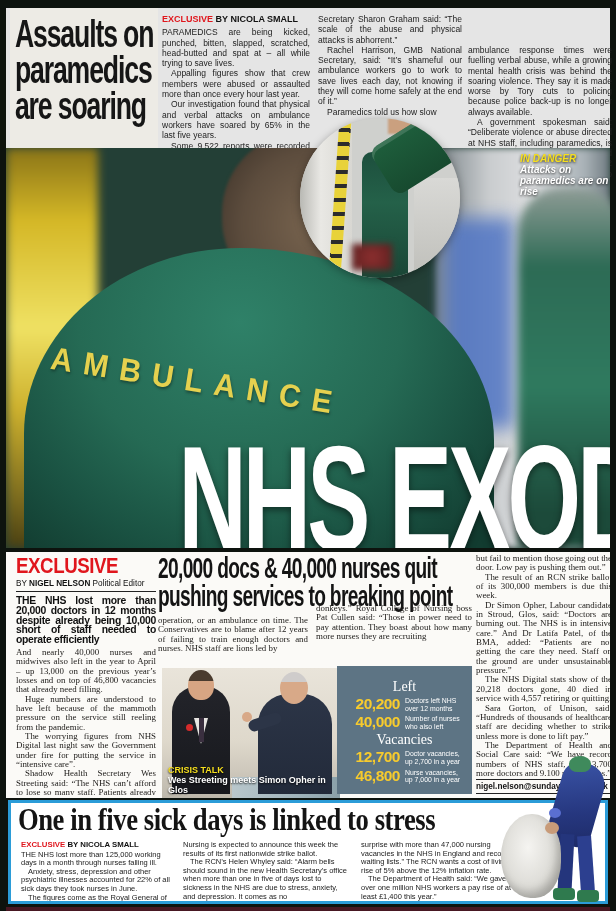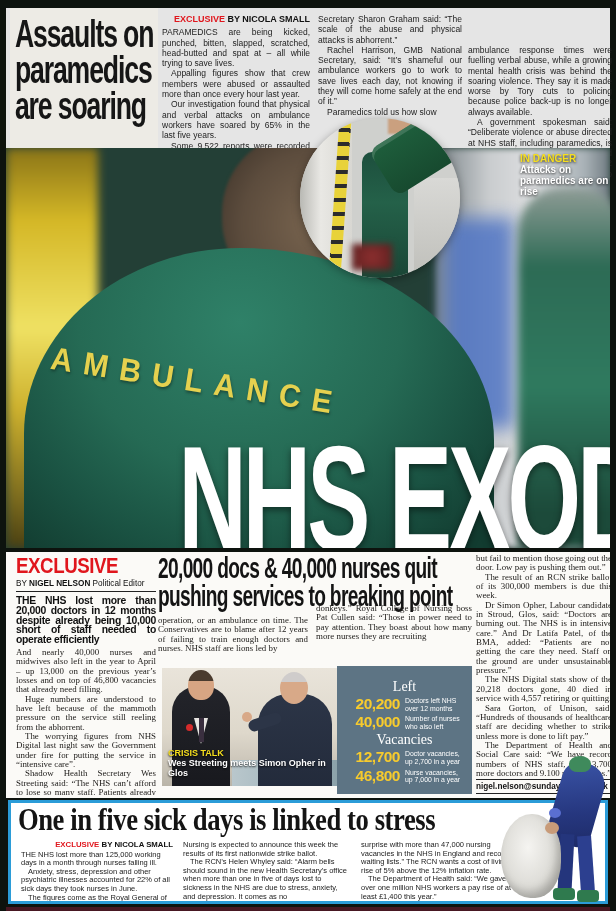--- a/index.html
+++ b/index.html
@@ -8,21 +8,21 @@
   
   .top-section{position:absolute;left:6px;top:8px;width:604px;height:140px;background:#e5e5e5;}
   .top-headline-panel{position:absolute;left:4px;top:0;width:148px;height:140px;background:#edebe5;}
   .top-headline{margin:0;padding:8px 0 0 7px;width:202px;font-size:38px;font-weight:700;line-height:.95;
         letter-spacing:-1.6px;color:#161616;transform:scaleX(.70);transform-origin:left top;}
   .top-col{position:absolute;top:6px;height:134px;overflow:hidden;font-size:8.5px;line-height:10.3px;
         color:#232323;text-align:justify;}
   .tcol2{left:156px;width:148px;}
   .tcol3{left:312px;width:144px;}
   .tcol4{left:462px;width:144px;margin-top:31px;}
-  .kicker{font-weight:700;font-size:9px;margin:0 0 3px;text-align:right;color:#111;}
+  .kicker{font-weight:700;font-size:9px;margin:0 0 3px;text-align:left;color:#111;}
   .kicker .red{color:var(--accent-red,#e0161d);}
   .para{margin:0;}
   .para + .para{text-indent:9px;}
   
   .main-photo{position:absolute;left:6px;top:148px;width:604px;height:400px;background:#233f36;overflow:hidden;}
   .ph-yellow{position:absolute;left:0;top:0;width:92px;height:100%;
         background:linear-gradient(180deg,#8a7417,#d4b726 18%,#efe163 45%,#cdb12e 65%,#7a6a1e 88%,#4a4012);filter:blur(5px);}
   .ph-corridor{position:absolute;left:430px;top:0;width:174px;height:100%;
         background:linear-gradient(90deg,#7b8489,#c9ccce 30%,#dddee0 55%,#aab3b8 85%,#6f7a80);filter:blur(3px);}
   .ph-blue{position:absolute;left:438px;top:70px;width:70px;height:210px;background:#4f74c4;filter:blur(9px);opacity:.85;}
@@ -46,21 +46,21 @@
         background:repeating-linear-gradient(180deg,#e8d23a 0 10px,#2c2c2c 10px 14px);}
   .ic-right{position:absolute;right:0;top:60px;width:46px;height:100px;background:linear-gradient(180deg,#d9d9d6,#bfbfba);}
   .ic-legs{position:absolute;left:62px;top:34px;width:46px;height:126px;border-radius:10px 10px 0 0;
         background:linear-gradient(180deg,#1d4f3d,#246149 40%,#1a4636);}
   .ic-arm{position:absolute;left:88px;top:0;width:30px;height:16px;background:#caa07f;filter:blur(1px);}
   .ic-bag{position:absolute;left:76px;top:6px;width:86px;height:54px;border-radius:10px;transform:rotate(-32deg);
         background:linear-gradient(180deg,#1e5e3c,#174a2f);box-shadow:inset 0 4px 0 rgba(255,255,255,.15);}
   .ic-red{position:absolute;left:52px;bottom:8px;width:40px;height:26px;background:radial-gradient(circle,#8c2f2f,#5d1f1f);filter:blur(3px);}
   
   .in-danger{position:absolute;left:520px;top:153px;width:92px;z-index:7;font-weight:700;font-size:10px;
-        line-height:11px;color:#fff;text-shadow:0 1px 3px rgba(0,0,0,.85);}
+        line-height:11px;color:#fff;text-shadow:0 1px 3px rgba(0,0,0,.85);font-style:italic;}
   .cap-title{color:var(--caption-yellow,#f6df1e);}
   
   .bottom-section{position:absolute;left:6px;top:552px;width:604px;height:246px;background:#fbfaf7;overflow:hidden;}
   .colA{position:absolute;left:10px;top:3px;width:140px;height:240px;overflow:hidden;}
   .exclusive-big{color:var(--accent-red,#e0161d);font-size:22px;font-weight:700;letter-spacing:-.5px;line-height:1;
         transform:scaleX(.85);transform-origin:left top;}
   .byline{font-size:8.2px;color:#111;border-bottom:1px solid #222;padding:2px 0 3px;margin-bottom:4px;}
   .intro{margin:0 0 3px;font-size:10.4px;line-height:9.8px;font-weight:700;letter-spacing:-.3px;
         text-align:justify;color:#111;}
   .serif-body p{margin:0;font-family:"Liberation Serif",serif;font-size:8.9px;line-height:9.35px;
@@ -69,21 +69,21 @@
   .subhead{position:absolute;left:152px;top:2px;width:320px;}
   .sh-line{font-size:29px;font-weight:700;letter-spacing:-1px;line-height:.98;color:#141414;white-space:nowrap;
         transform:scaleX(.66);transform-origin:left top;}
   .colB{position:absolute;left:152px;top:64px;width:150px;height:48px;overflow:hidden;}
   .colC{position:absolute;left:310px;top:52px;width:156px;height:48px;overflow:hidden;}
   .colD{position:absolute;left:470px;top:2px;width:136px;height:242px;}
   .colD .paras{height:222px;overflow:hidden;}
   .email{position:absolute;left:0;bottom:2px;width:100%;border-top:1px solid #222;border-bottom:1px solid #222;
         padding:2px 0;font-size:8.2px;font-weight:700;color:#111;}
   
-  .crisis-photo{position:absolute;left:156px;top:116px;width:178px;height:118px;overflow:hidden;
+  .crisis-photo{position:absolute;left:156px;top:116px;width:178px;height:135px;overflow:hidden;
         background:linear-gradient(180deg,#e9e4da 0%,#ded8cb 55%,#cfc9bd 75%,#b9b4a8 100%);}
   .cp-counter{position:absolute;left:70px;bottom:0;width:108px;height:26px;
         background:linear-gradient(90deg,#b9c7cc,#9fb3bb 60%,#8aa0a8);}
   .cp-man-left{position:absolute;left:10px;top:18px;width:58px;height:108px;border-radius:26px 26px 0 0;
         background:linear-gradient(180deg,#23242a,#17181d);}
   .cp-head-left{position:absolute;left:26px;top:2px;width:26px;height:30px;border-radius:50% 50% 45% 45%;
         background:linear-gradient(180deg,#4a3b2e 0 38%,#d7a583 38%);}
   .cp-shirt{position:absolute;left:32px;top:50px;width:14px;height:26px;background:#e8e6e2;clip-path:polygon(0 0,100% 0,50% 100%);}
   .cp-tie{position:absolute;left:37px;top:50px;width:5px;height:24px;background:#3a2f3f;}
   .cp-poppy{position:absolute;left:24px;top:56px;width:7px;height:7px;border-radius:50%;background:#d42b2b;}
@@ -186,21 +186,21 @@
     <div class="cap-text">Attacks on paramedics are on rise</div>
   </div>
 
   <section class="bottom-section">
     <div class="colA">
       <div class="exclusive-big">EXCLUSIVE</div>
       <div class="byline"><span>BY</span> <b>NIGEL NELSON</b> <span>Political Editor</span></div>
       <p class="intro">THE NHS lost more than 20,000 doctors in 12 months despite already being 10,000 short of staff needed to operate efficiently</p>
       <div class="serif-body">
         <p class="para">And nearly 40,000 nurses and midwives also left in the year to April – up 13,000 on the previous year’s losses and on top of 46,800 vacancies that already need filling.</p>
-        <p class="para">Huge numbers are understood to have left because of the mammoth pressure on the service still reeling from the abhorrent.</p>
+        <p class="para">Huge numbers are understood to have left because of the mammoth pressure on the service still reeling from the pandemic.</p>
         <p class="para">The worrying figures from NHS Digital last night saw the Government under fire for putting the service in “intensive care”.</p>
         <p class="para">Shadow Health Secretary Wes Streeting said: “The NHS can’t afford to lose so many staff. Patients already find it impossible to get a GP appointment,</p>
       </div>
     </div>
 
     <div class="subhead">
       <div class="sh-line">20,000 docs &amp; 40,000 nurses quit</div>
       <div class="sh-line">pushing services to breaking point</div>
     </div>
 

